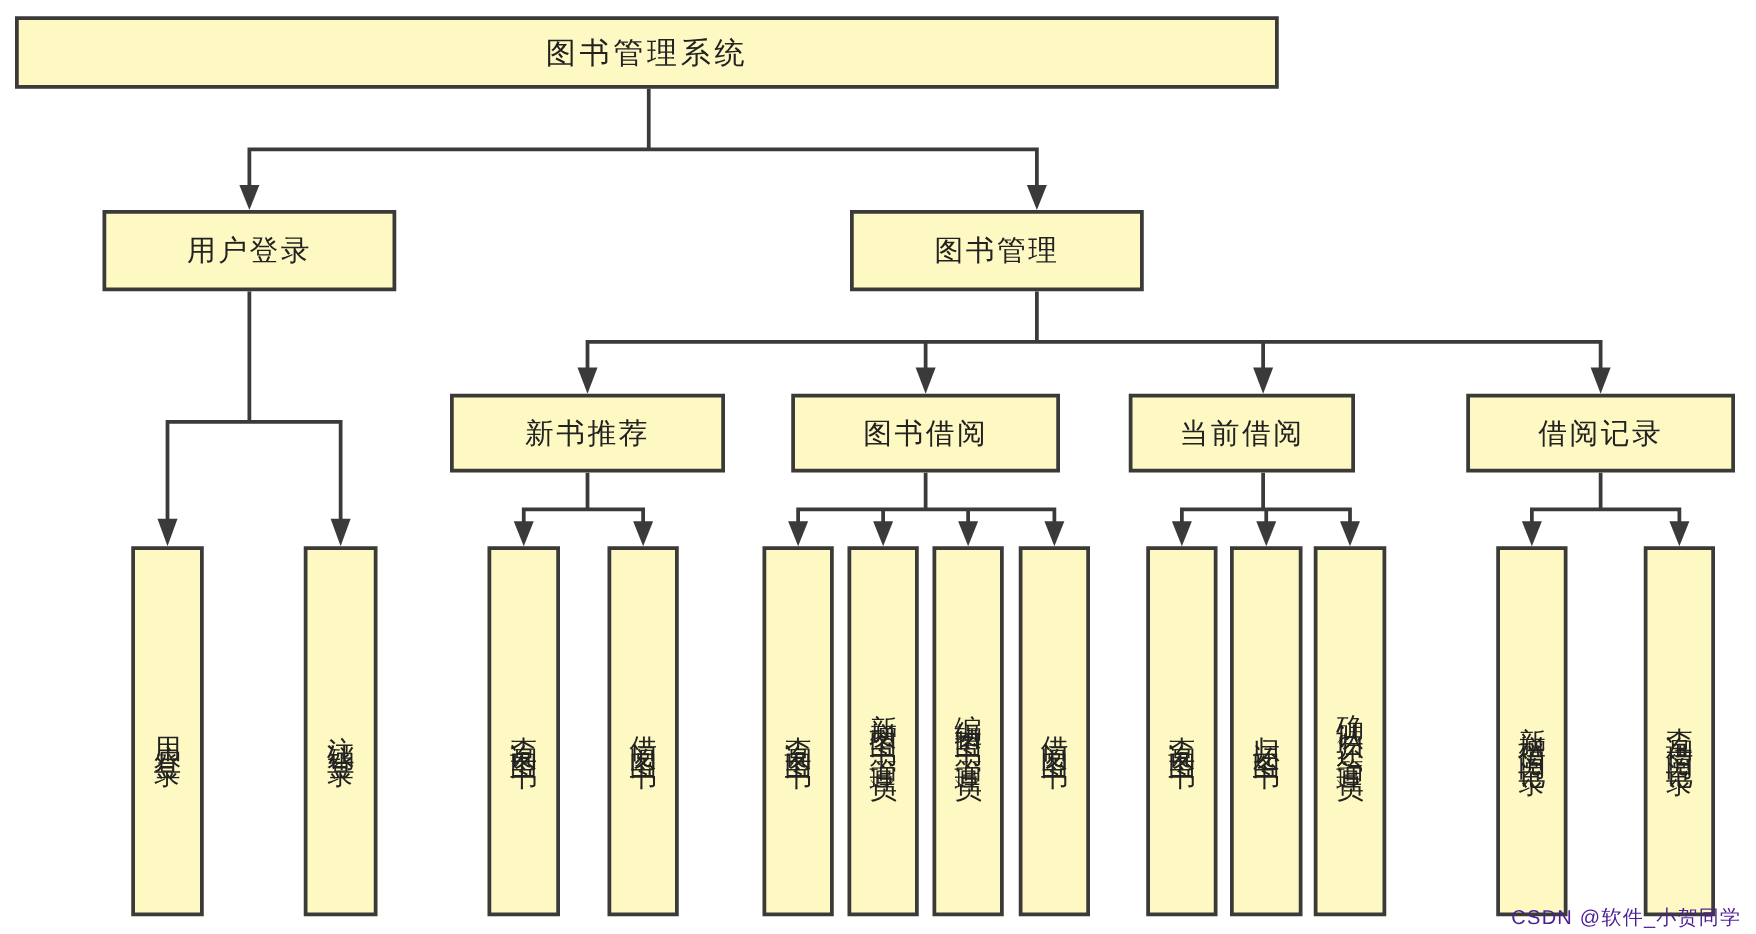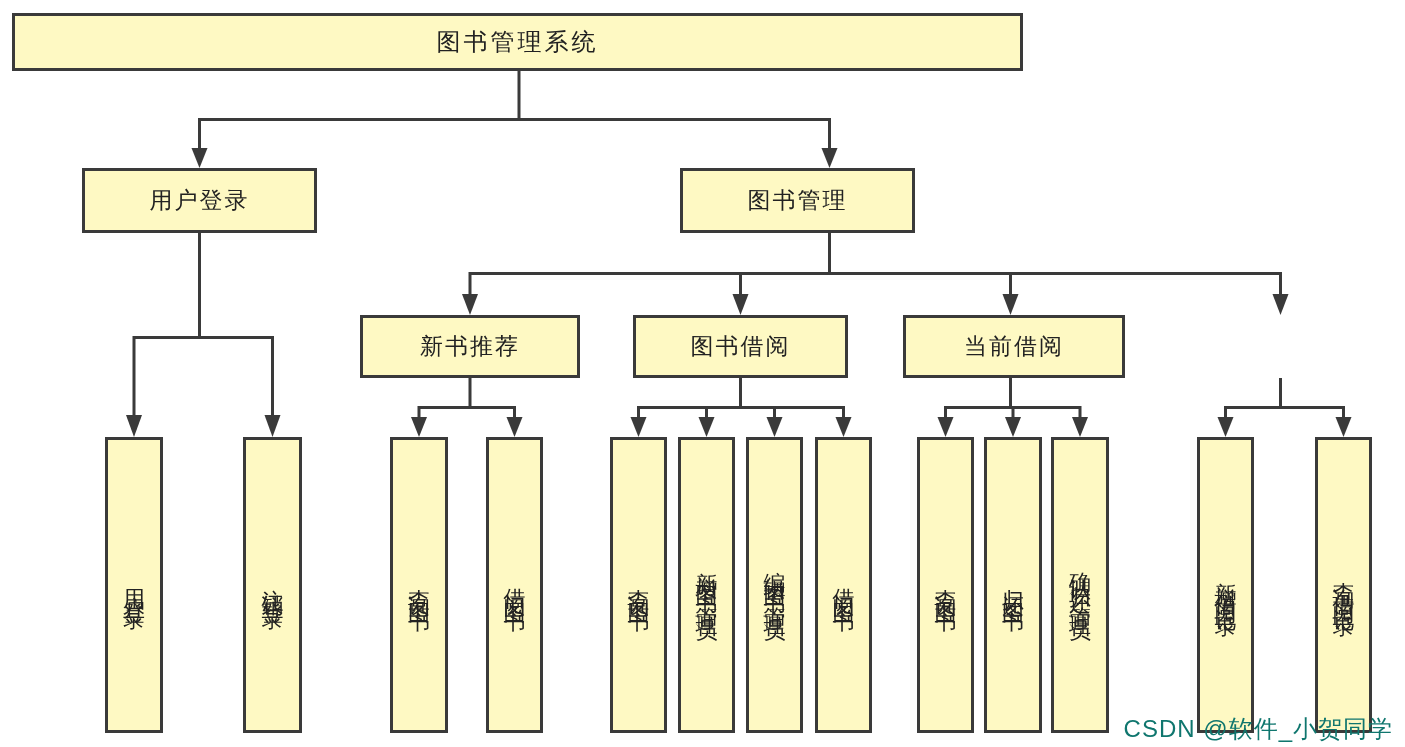--- a/index.html
+++ b/index.html
@@ -54,22 +54,22 @@
     text-orientation: mixed;
     font-size: 22px;
     letter-spacing: 7px;
     line-height: 1;
     color: #222222;
   }
   .watermark {
     position: absolute;
     right: 12px;
     bottom: 2px;
-    font-size: 24px;
-    color: #0f766e;
+    font-size: 16px;
+    color: #4c1d95;
     z-index: 3;
     white-space: nowrap;
     letter-spacing: 1px;
   }
 </style>
 </head>
 <body>
 
 <div class="canvas">
 
@@ -141,22 +141,25 @@
   <div class="node" style="left:680px; top:168px; width:235px; height:65px;">
     <span class="hlabel">图书管理</span>
   </div>
 
   <div class="node" style="left:360px; top:315px; width:220px; height:63px;">
     <span class="hlabel">新书推荐</span>
   </div>
   <div class="node" style="left:633px; top:315px; width:215px; height:63px;">
     <span class="hlabel">图书借阅</span>
   </div>
-  <div class="node" style="left:903px; top:315px; width:222px; height:63px;">
+  <div class="node" style="left:903px; top:315px; width:181px; height:63px;">
     <span class="hlabel">当前借阅</span>
+  </div>
+  <div class="node" style="left:1173px; top:315px; width:215px; height:63px;">
+    <span class="hlabel">借阅记录</span>
   </div>
 
   <div class="node leaf" style="left:105px; width:58px;">
     <span class="vtext">用户登录</span>
   </div>
   <div class="node leaf" style="left:243px; width:59px;">
     <span class="vtext">注销登录</span>
   </div>
 
   <div class="node leaf" style="left:390px; width:58px;">

